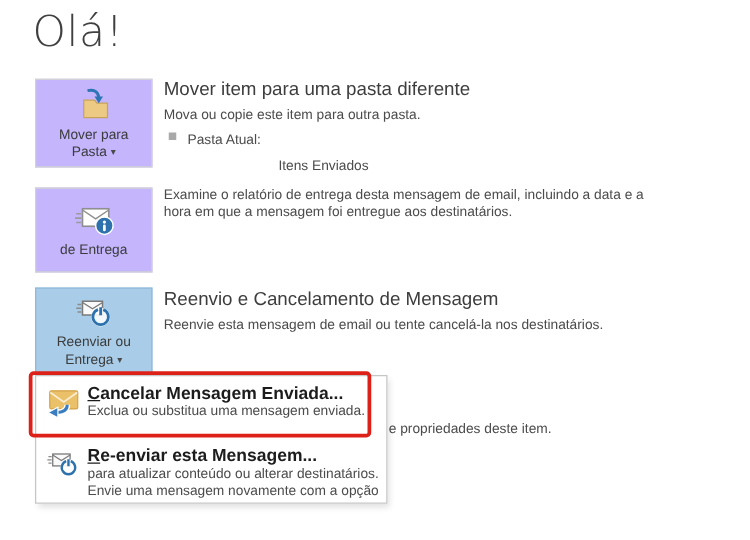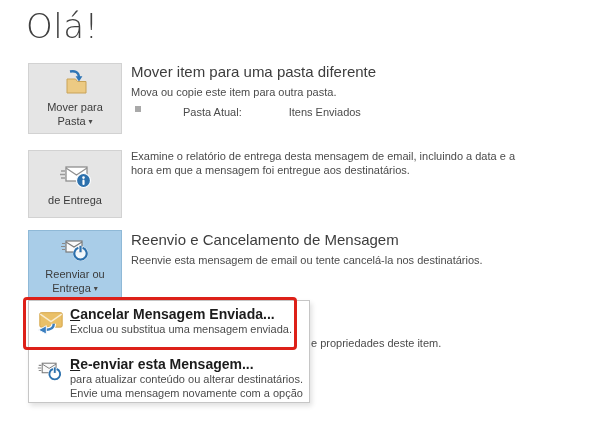--- a/index.html
+++ b/index.html
@@ -14,40 +14,40 @@
     font-family:"Liberation Sans",sans-serif;color:#3d3d3d;
   }
   .page-title{
     position:absolute;left:26px;top:6px;margin:0;
     font-size:34px;font-weight:200;color:#404040;letter-spacing:.5px;
     font-family:"DejaVu Sans","Liberation Sans",sans-serif;
   }
   
   .big-btn{
     position:absolute;left:28px;width:94px;box-sizing:border-box;
-    background:#e5e5e5;border:1px solid #d2d2d2;
+    background:#c4b5fd;border:1px solid #d2d2d2;
     display:flex;flex-direction:column;align-items:center;justify-content:center;
     cursor:pointer;
   }
   .big-btn.row1{top:63px;height:71px;}
   .big-btn.row2{top:150px;height:68px;}
   .big-btn.row3{top:230px;height:70px;background:var(--accent-blue);border-color:#8fb9d7;}
   .big-btn .icon{height:30px;display:flex;align-items:center;justify-content:center;margin-bottom:2px;}
   .big-btn .lbl{font-size:11px;line-height:14px;color:#3b3b3b;text-align:center;}
   .caret{font-size:8px;color:#4a4a4a;margin-left:3px;vertical-align:1px;}
   
   .row-text{position:absolute;left:131px;}
   .row-text.r1{top:63px;}
   .row-text.r2{top:149px;}
   .row-text.r3{top:231px;}
   .sec-h{margin:0 0 5px 0;font-size:15px;font-weight:300;color:#3d3d3d;white-space:nowrap;}
   .desc{font-size:11px;line-height:14px;color:#4b4b4b;white-space:nowrap;}
-  .bullet-row{display:flex;margin-top:7px;font-size:11px;color:#4b4b4b;gap:33px;}
+  .bullet-row{display:flex;margin-top:7px;font-size:11px;color:#4b4b4b;}
   .sq{width:6px;height:6px;background:#a9a9a9;margin:0 9px 0 4px;flex:0 0 auto;}
-  .bullet-val{margin-left:14px;}
+  .bullet-val{margin-left:14px;margin-top:21px;}
   
   .bg-frag{position:absolute;left:311px;top:337px;font-size:11px;color:#4b4b4b;white-space:nowrap;}
   
   .dropdown{
     position:absolute;left:28px;top:300px;width:282px;height:103px;box-sizing:border-box;
     background:#ffffff;border:1px solid #c6c6c6;z-index:5;
     box-shadow:2px 3px 5px rgba(0,0,0,.12);
   }
   .menu-item{position:absolute;left:4px;right:4px;display:flex;cursor:pointer;padding:6px 2px 2px 4px;}
   .menu-item.mi1{top:0;}

